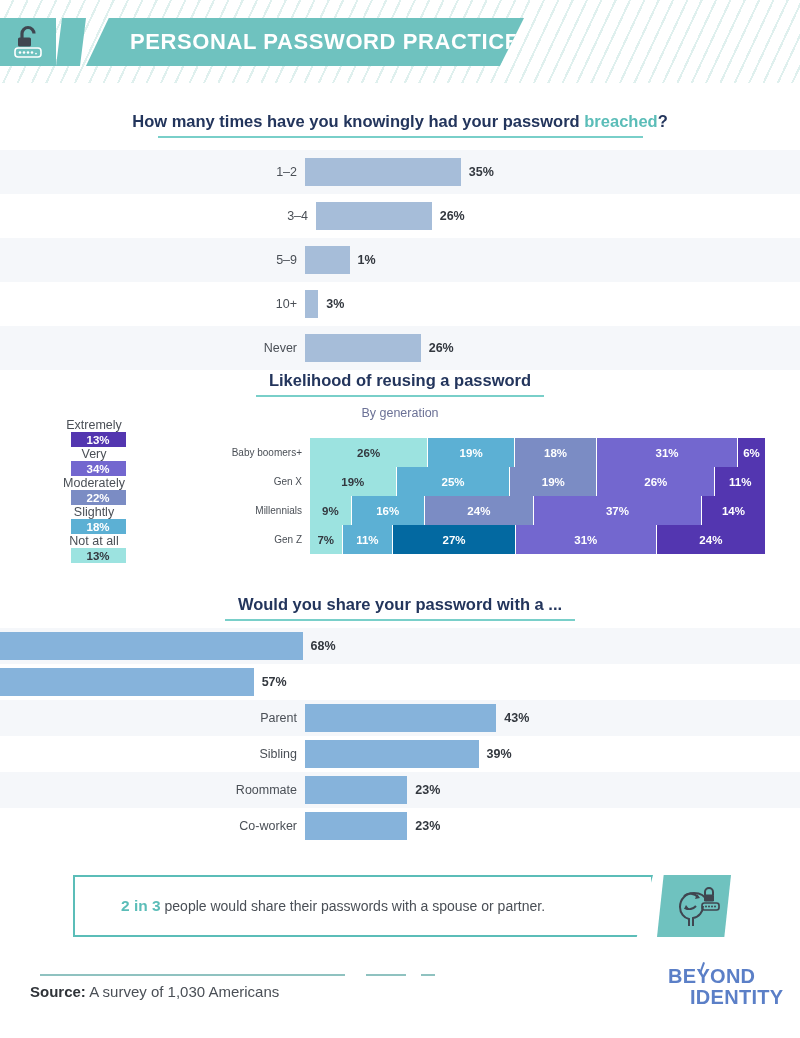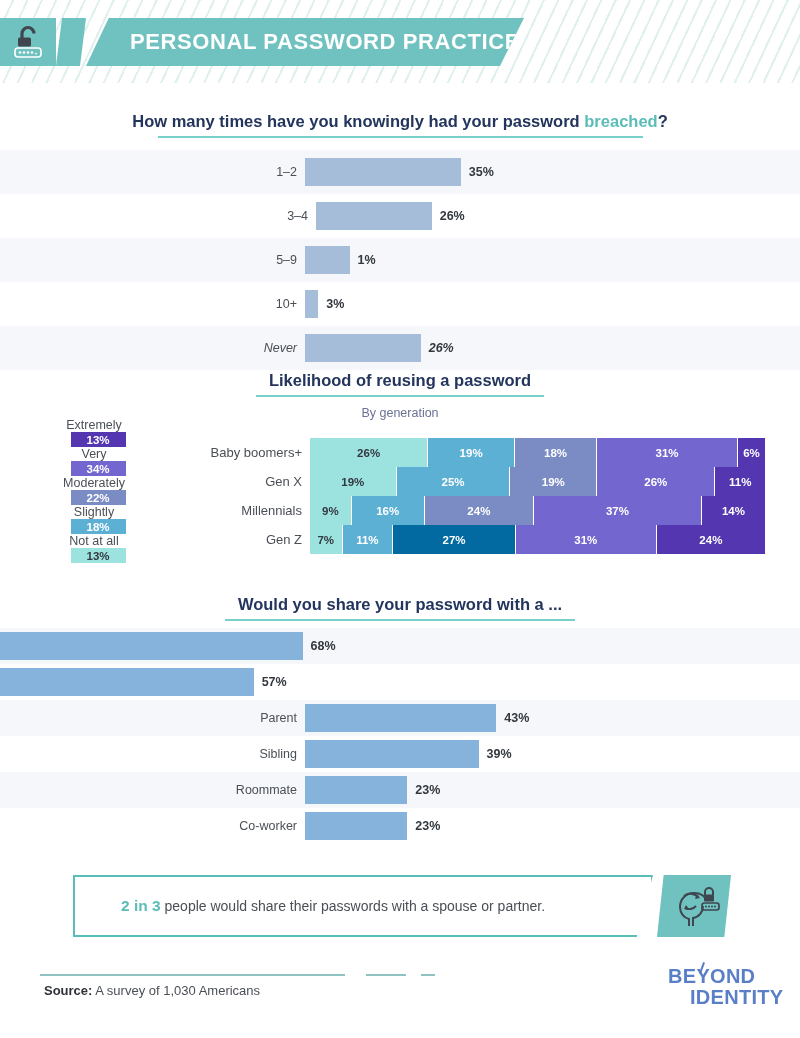--- a/index.html
+++ b/index.html
@@ -81,21 +81,21 @@
 
   
   .bygen-label {
     position:absolute; top:406px; left:0; width:800px; text-align:center;
     font-size:12.5px; color:#6b7196;
   }
   .stack-wrap { position:absolute; left:190px; top:438px; width:580px; }
   .stack-row { display:flex; align-items:center; height:29px; }
   .stack-lab {
     width:120px; text-align:right; padding-right:8px;
-    font-size:13px; color:#4a4f56; white-space:nowrap;
+    font-size:10px; color:#4a4f56; white-space:nowrap;
   }
   .stack-bar { display:flex; height:29px; width:455px; }
   .stack-seg {
     display:flex; align-items:center; justify-content:center;
     font-size:11.5px; font-weight:bold; overflow:hidden;
     border-right:1.5px solid #ffffff;
   }
   .stack-seg:last-child { border-right:none; }
 
   
@@ -112,22 +112,22 @@
   .callout-icon {
     position:absolute; left:657px; top:875px; width:74px; height:62px;
     background:#6fc2bf;
     clip-path: polygon(9% 0, 100% 0, 91% 100%, 0% 100%);
   }
   .callout-icon svg { position:absolute; left:12px; top:7px; }
 
   
   .foot-line { position:absolute; top:974px; height:1.5px; background:#8fc2c0; }
   .source {
-    position:absolute; left:44px; top:983px;
-    font-size:13px; color:#4a4f56;
+    position:absolute; left:30px; top:983px;
+    font-size:15px; color:#4a4f56;
   }
   .source b { color:#2f3338; }
   .logo {
     position:absolute; left:668px; top:966px;
     color:#5b7fc7; font-size:20px; font-weight:bold;
     line-height:21px; letter-spacing:0.3px;
   }
   .logo .l2 { display:block; margin-left:22px; }
   .logo .tick {
     position:absolute; left:33px; top:-4px; width:2px; height:12px;
@@ -185,21 +185,21 @@
           <div class="bar-val">1%</div>
         </div>
       </div>
       <div class="bar-row" style="height: 44px;">
         <div class="bar-label">10+</div>
         <div class="bar-track">
           <div class="bar-fill" style="width: 13.35px; background: rgb(166, 189, 217);"></div>
           <div class="bar-val">3%</div>
         </div>
       </div>
-      <div class="bar-row alt" style="height: 44px; font-style: italic;">
+      <div class="bar-row alt" style="height: 44px;">
         <div class="bar-label">Never</div>
         <div class="bar-track">
           <div class="bar-fill" style="width: 115.7px; background: rgb(166, 189, 217);"></div>
           <div class="bar-val">26%</div>
         </div>
       </div>
     </div>
 
   <div class="sec-head" style="top:371px;">
     <span>Likelihood of reusing a password</span>

